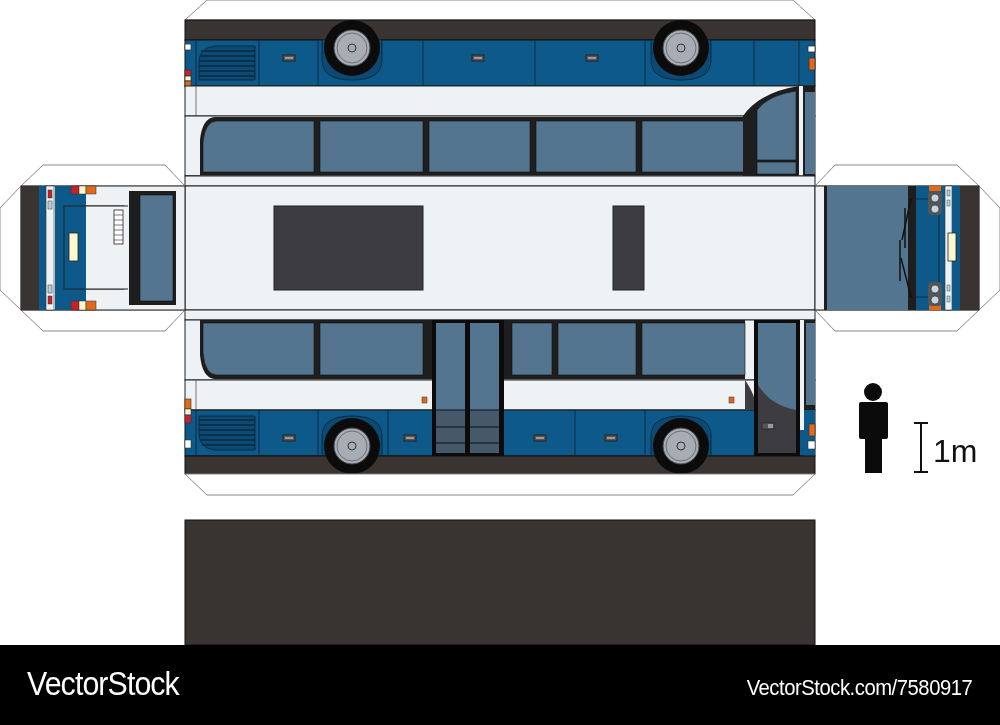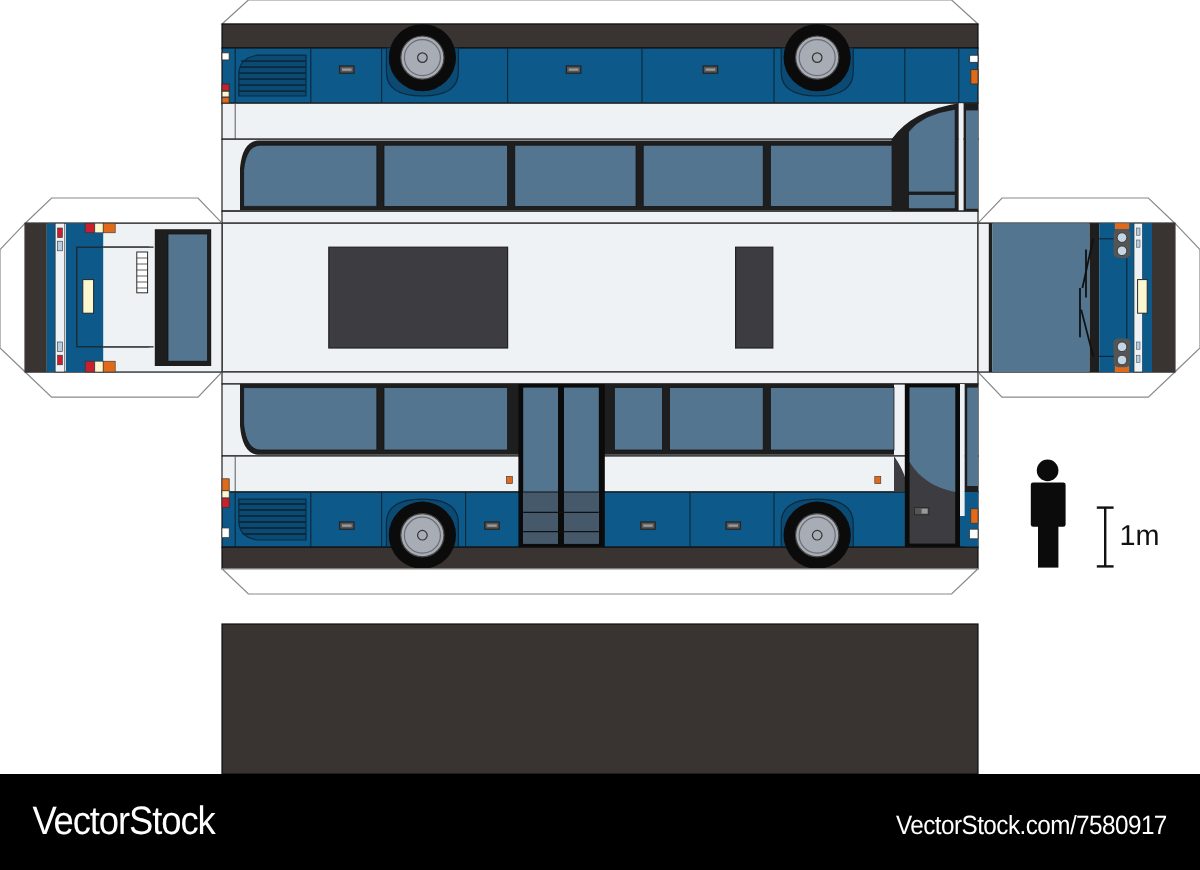--- a/index.html
+++ b/index.html
@@ -12,21 +12,21 @@
   }
   .brand {
     position: absolute; left: 27px; top: 20px; font-size: 33px; letter-spacing: -1px;
     font-family: "Liberation Sans", sans-serif; transform: scaleX(0.92); transform-origin: left;
   }
   .url {
     position: absolute; right: 28px; top: 30px; font-size: 22px; letter-spacing: -0.5px;
     font-family: "Liberation Sans", sans-serif; transform: scaleX(0.92); transform-origin: right;
   }
   .scale-label {
-    position: absolute; left: 933px; top: 433px; font-size: 24px; color: #111;
+    position: absolute; left: 933px; top: 433px; font-size: 32px; color: #111;
     font-family: "Liberation Sans", sans-serif;
   }
 </style>
 </head>
 <body>
 
 <div id="stage">
 <svg width="1000" height="645" viewBox="0 0 1000 645" xmlns="http://www.w3.org/2000/svg">
   <defs>
     <g id="wheel">

